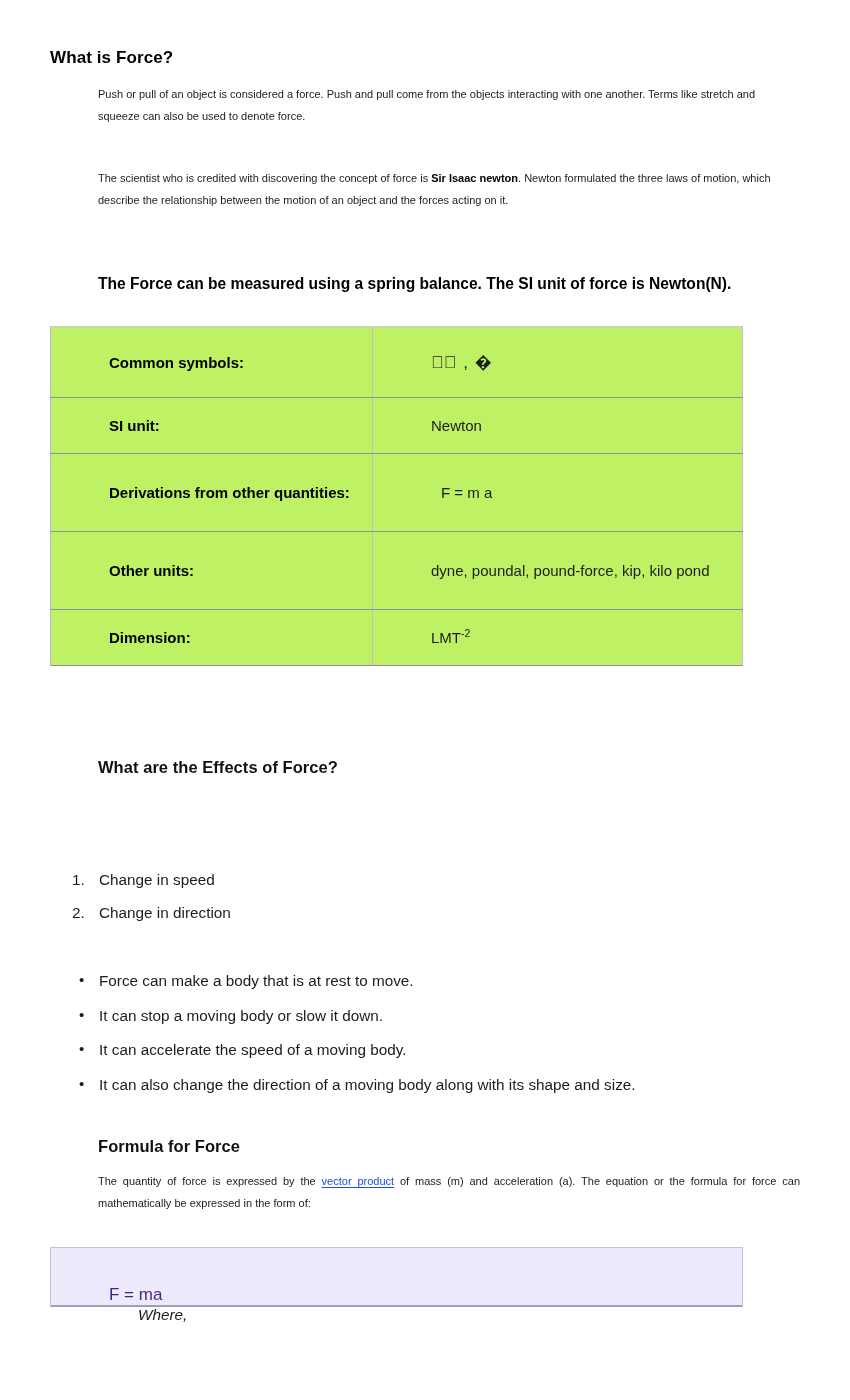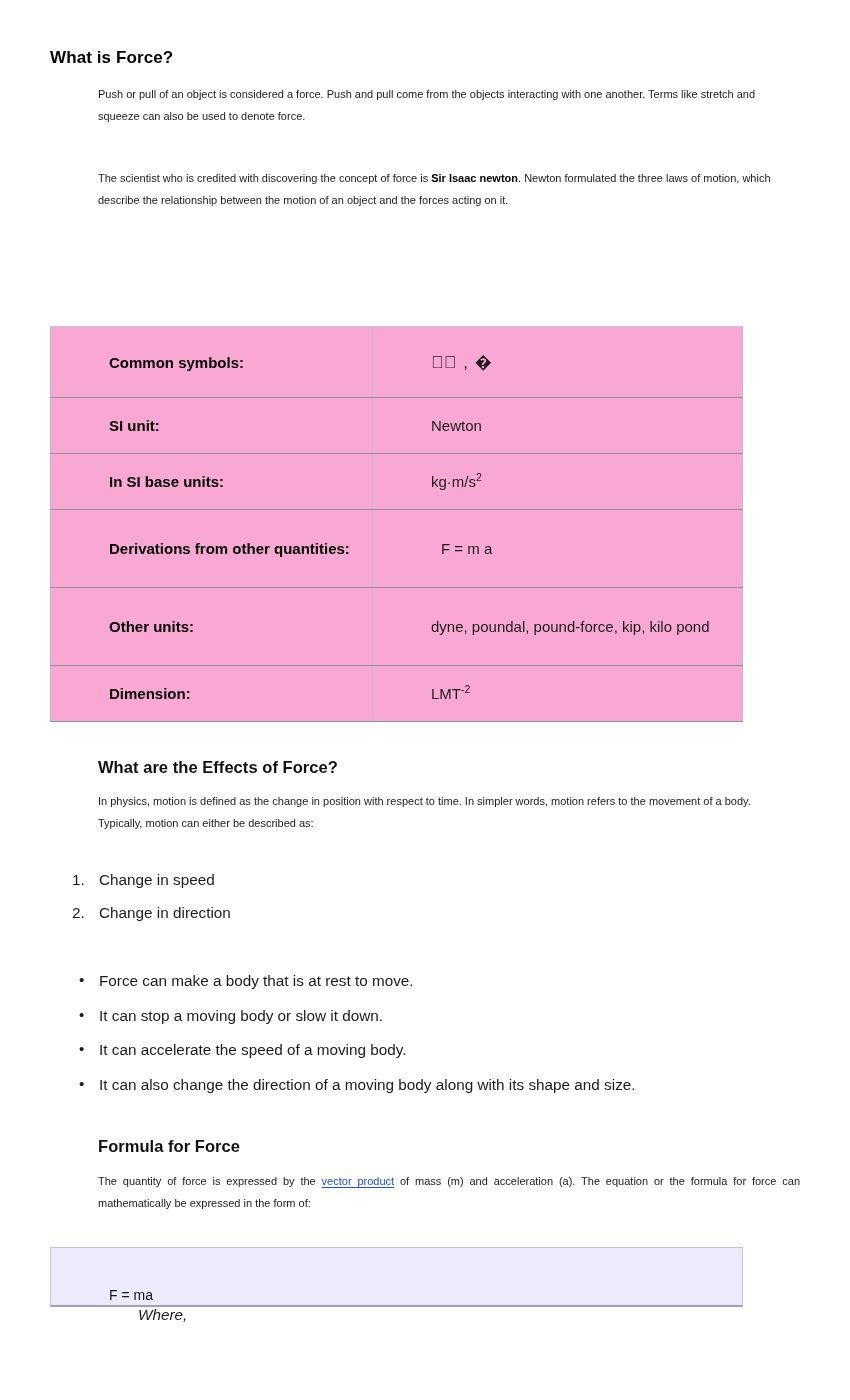--- a/index.html
+++ b/index.html
@@ -71,21 +71,21 @@
   .facts-table {
     position: absolute;
     left: 50px;
     top: 326px;
     width: 693px;
     border-collapse: collapse;
     background: #eceafb;
     table-layout: fixed;
   }
   .facts-table td {
-    background: #f9a8d4;
+    background: #bef264;
     border: 1px solid #bdbcd6;
     border-bottom: 1.6px solid #8d8da8;
     padding: 0;
     vertical-align: middle;
   }
   .facts-table tr:first-child td { border-top: 1px solid #c9c8df; }
   .cell-label {
     width: 322px;
     font-size: 15px;
     font-weight: bold;
@@ -171,22 +171,22 @@
     top: 1247px;
     width: 693px;
     height: 60px;
     background: #eceafb;
     border: 1px solid #c4c3da;
     border-bottom: 2.2px solid #9e9eb5;
     display: flex;
     align-items: center;
   }
   .formula-box .ftext {
-    font-size: 14px;
-    color: #0f172a;
+    font-size: 17px;
+    color: #4c1d95;
     padding-left: 58px;
     margin-top: 36px;
   }
 
   .where-line {
     position: absolute;
     left: 98px;
     top: 1306px;
     font-size: 15.3px;
     font-style: italic;
@@ -198,53 +198,49 @@
 <body>
 
 <div class="page">
 
   <div class="h-main">What is Force?</div>
 
   <div class="para" style="top:83px;">Push or pull of an object is considered a force. Push and pull come from the objects interacting with one another. Terms like stretch and squeeze can also be used to denote force.</div>
 
   <div class="para" style="top:161px;margin-top:6px;"><span>The scientist who is credited with discovering the concept of force is </span><b>Sir Isaac newton</b><span>. Newton formulated the three laws of motion, which describe the relationship between the motion of an object and the forces acting on it.</span></div>
 
+  <div class="bold-para" style="top:273px;">The Force can be measured using a spring balance. The SI unit of force is Newton(N).</div>
 
   <table class="facts-table">
     <tbody>
       <tr class="row-tall">
         <td class="cell-label">Common symbols:</td>
         <td class="cell-value"><span class="symbol-glyph">�⃗ , �</span></td>
       </tr>
       <tr class="row-mid">
         <td class="cell-label">SI unit:</td>
         <td class="cell-value">Newton</td>
       </tr>
-      <tr class="row-mid">
-        <td class="cell-label">In SI base units:</td>
-        <td class="cell-value"><span>kg·m/s</span><sup>2</sup></td>
-      </tr>
       <tr class="row-big">
         <td class="cell-label">Derivations from other quantities:</td>
         <td class="cell-value indent-most">F = m a</td>
       </tr>
       <tr class="row-big">
         <td class="cell-label">Other units:</td>
         <td class="cell-value">dyne, poundal, pound-force, kip, kilo pond</td>
       </tr>
       <tr class="row-mid">
         <td class="cell-label">Dimension:</td>
         <td class="cell-value"><span>LMT</span><sup>-2</sup></td>
       </tr>
     </tbody>
   </table>
 
   <div class="sub-head" style="position:absolute;left:98px;top:758px;">What are the Effects of Force?</div>
 
-  <div class="para" style="top:790px;">In physics, motion is defined as the change in position with respect to time. In simpler words, motion refers to the movement of a body. Typically, motion can either be described as:</div>
 
   <ul class="num-list" style="top:869px;">
     <li><span class="marker">1.</span><span>Change in speed</span></li>
     <li><span class="marker">2.</span><span>Change in direction</span></li>
   </ul>
 
 
   <ul class="bul-list" style="top:970px;">
     <li><span class="dot">•</span><span>Force can make a body that is at rest to move.</span></li>
     <li><span class="dot">•</span><span>It can stop a moving body or slow it down.</span></li>

